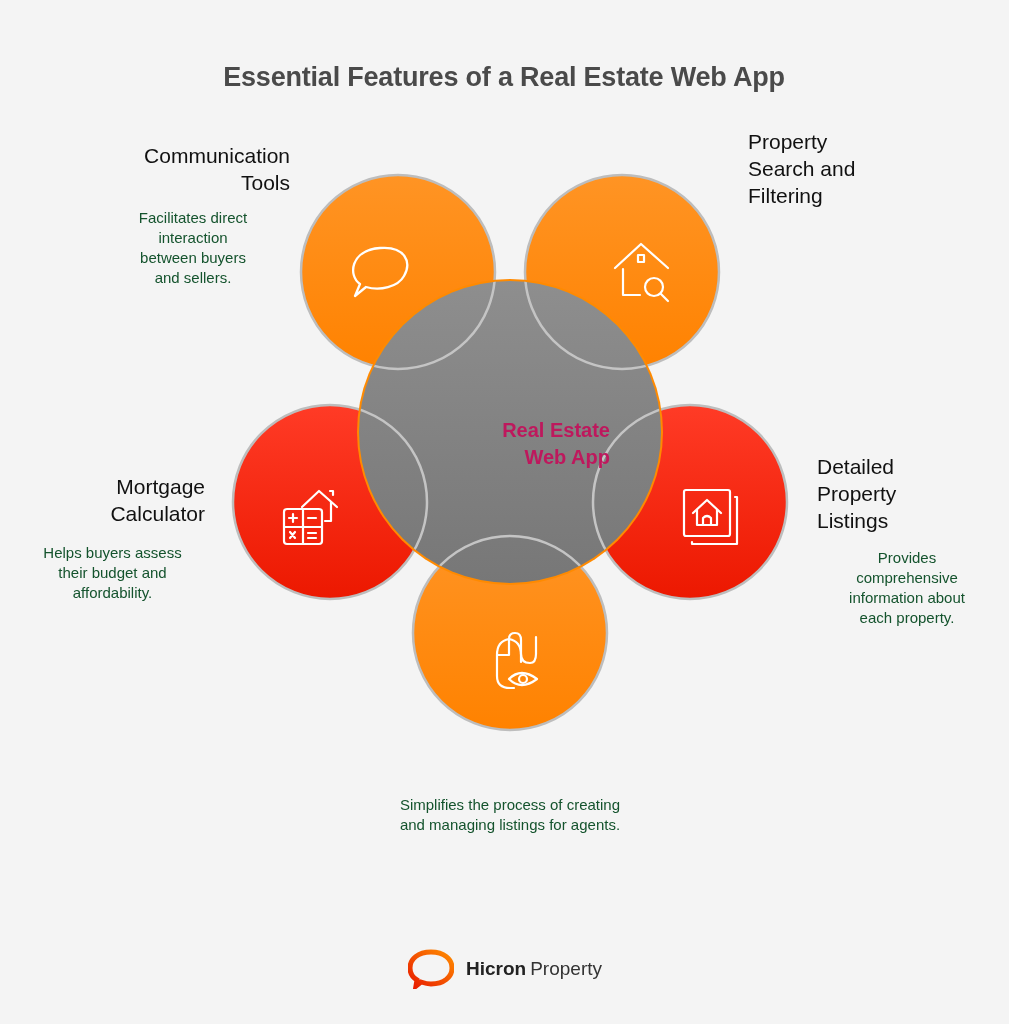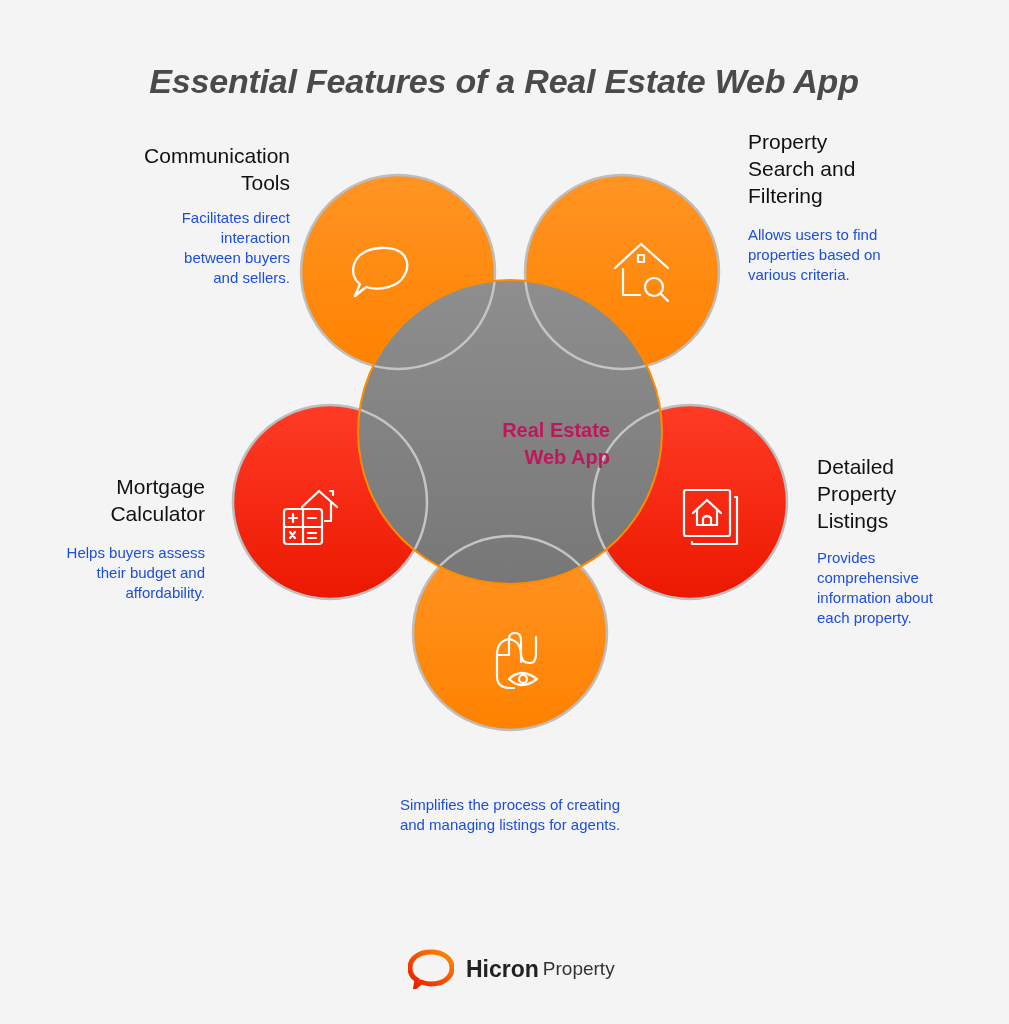--- a/index.html
+++ b/index.html
@@ -7,50 +7,49 @@
       width: 1009px; height: 1024px;
       background: #f4f4f4;
       position: relative;
       overflow: hidden;
       font-family: "Liberation Sans", "DejaVu Sans", sans-serif;
       color: #111;
     }
     .title {
       position: absolute; left: 0; top: 62px; width: 1008px;
       text-align: center;
-      font-size: 34px; font-weight: bold;
+      font-size: 27px; font-weight: bold;
       color: #4a4a4a;
       letter-spacing: -0.2px;
-      font-style: italic;
     }
     svg.diagram { position: absolute; left: 0; top: 0; }
     .label { position: absolute; }
     .label .heading {
       font-size: 21px; line-height: 27px; color: #111;
       white-space: pre-line;
     }
     .label .desc {
-      font-size: 15px; line-height: 20px; color: #1d4ed8;
-      white-space: pre-line; margin-top: 14px;
+      font-size: 15px; line-height: 20px; color: #14532d;
+      white-space: pre-line; margin-top: 14px; text-align: center;
     }
     .right-align { text-align: right; }
     .left-align { text-align: left; }
     .center-align { text-align: center; }
     .center-text {
       position: absolute; left: 410px; top: 417px; width: 200px;
       text-align: right;
       font-size: 20px; line-height: 27px; color: #be185d;
       white-space: pre-line;
       font-weight: bold;
     }
     .logo {
       position: absolute; left: 408px; top: 949px; height: 40px;
       display: flex; align-items: center;
     }
-    .logo .brand-bold { font-size: 23px; font-weight: bold; color: #222; margin-left: 12px; }
+    .logo .brand-bold { font-size: 19px; font-weight: bold; color: #222; margin-left: 12px; }
     .logo .brand-light { font-size: 19px; color: #333; margin-left: 4px; }
   </style>
 </head>
 <body>
 
 <div class="title">Essential Features of a Real Estate Web App</div>
 
 <svg class="diagram" width="1009" height="1024" viewBox="0 0 1009 1024" xmlns="http://www.w3.org/2000/svg">
   <defs>
     <linearGradient id="gOrange" x1="0" y1="0" x2="0" y2="1">
@@ -154,23 +153,20 @@
   <div class="desc" style="margin-top:12px;">Facilitates direct
 interaction
 between buyers
 and sellers.</div>
 </div>
 
 <div class="label left-align" style="left:748px; top:128px; width:200px;">
   <div class="heading">Property
 Search and
 Filtering</div>
-  <div class="desc" style="margin-top:16px;">Allows users to find
-properties based on
-various criteria.</div>
 </div>
 
 <div class="label right-align" style="left:20px; top:473px; width:185px;">
   <div class="heading">Mortgage
 Calculator</div>
   <div class="desc" style="margin-top:16px;">Helps buyers assess
 their budget and
 affordability.</div>
 </div>
 

